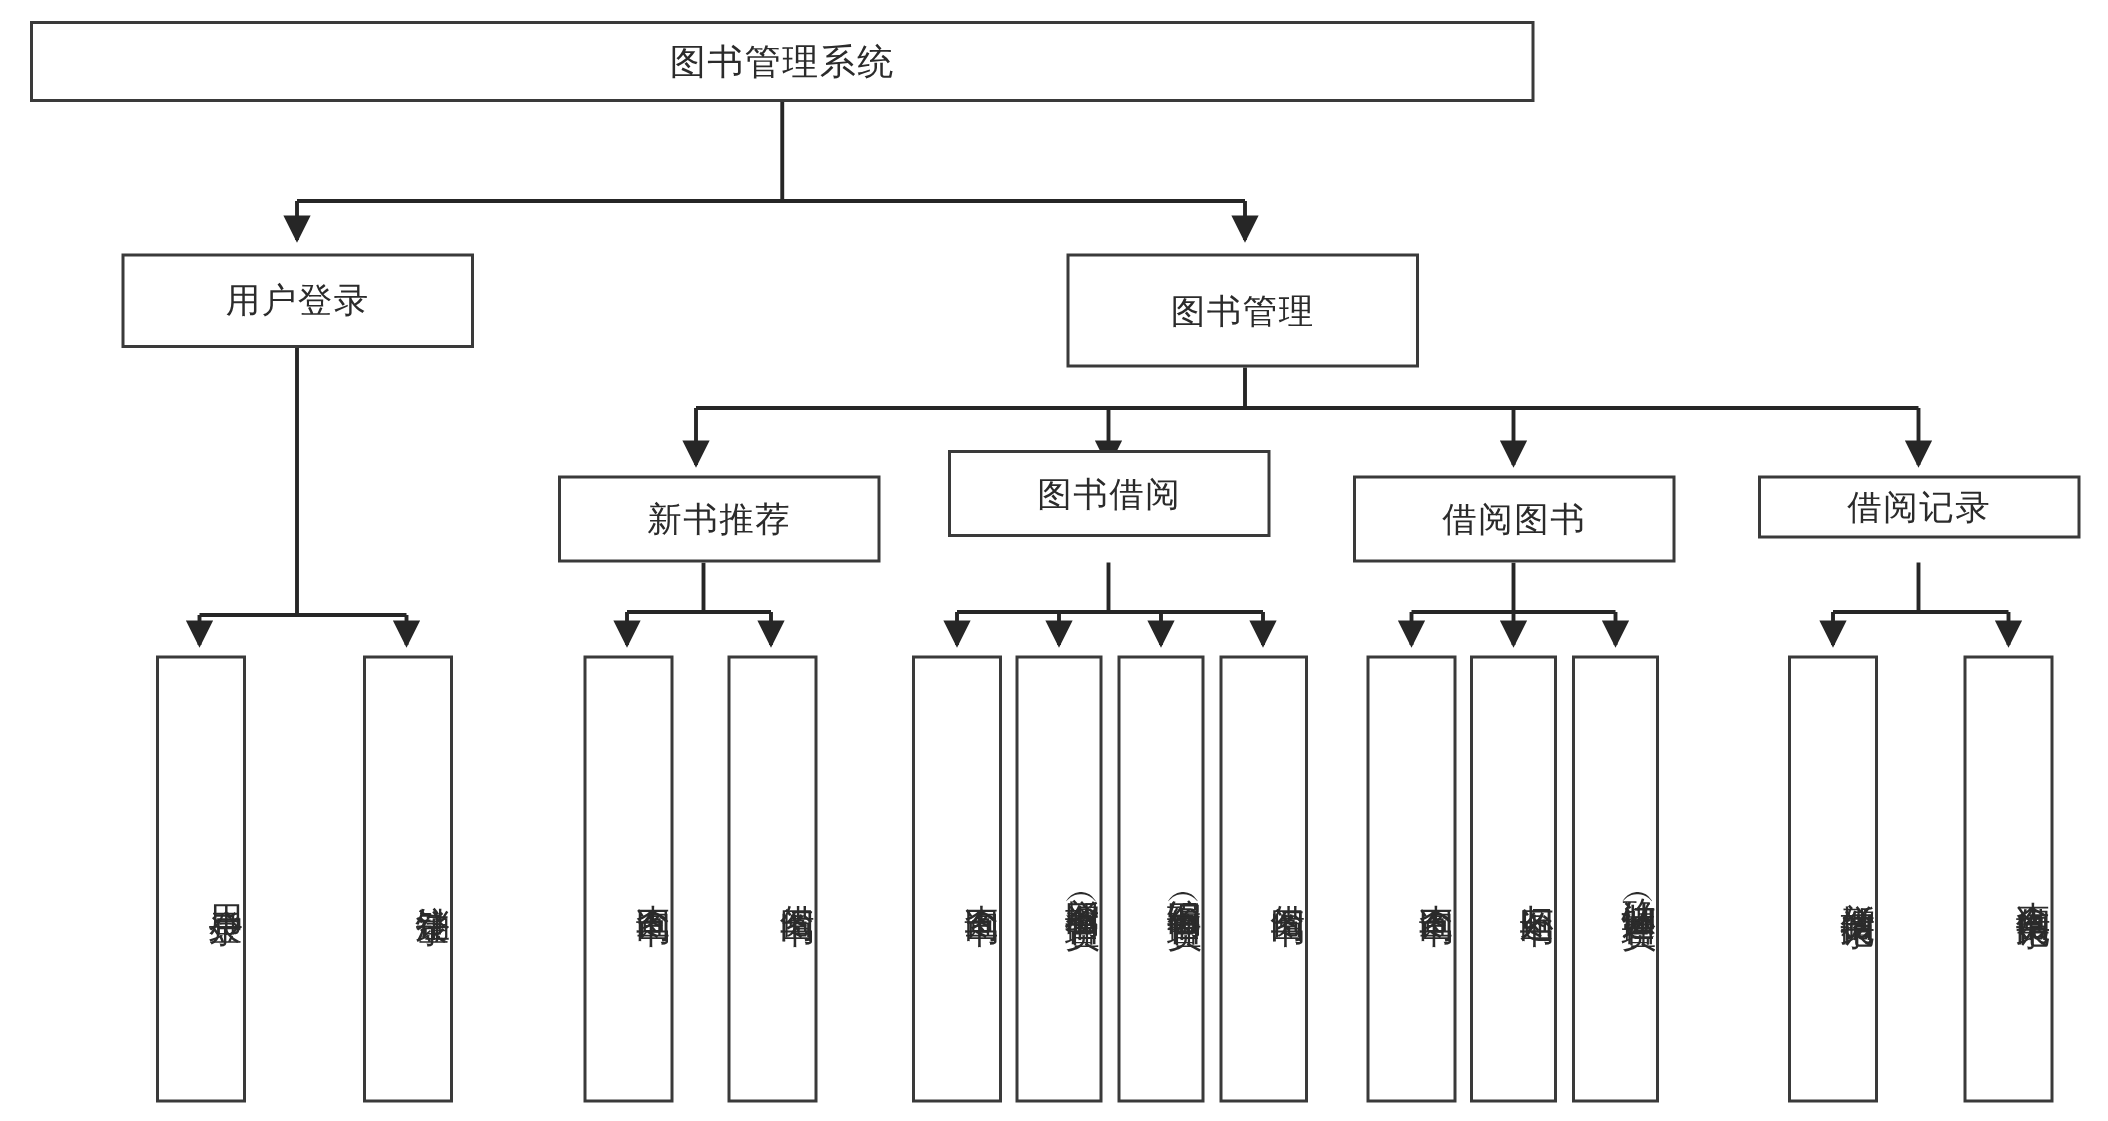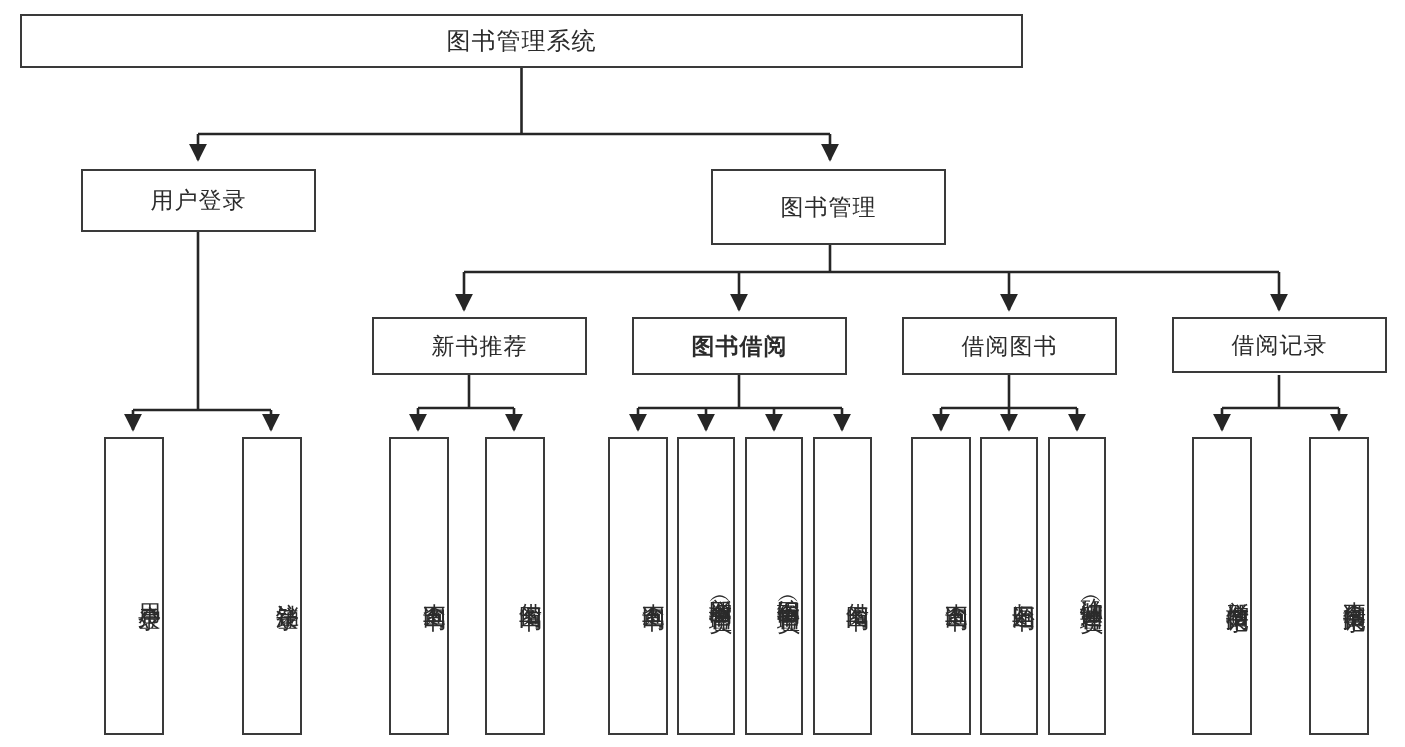--- a/index.html
+++ b/index.html
@@ -73,23 +73,23 @@
       <path d="M 1339 408 L 1339 430" marker-end="url(#arrow)"></path>
     </g>
   </svg>
 
   <div class="node h root" style="left:20px;top:14px;width:1003px;height:54px;">图书管理系统</div>
 
   <div class="node h" style="left:81px;top:169px;width:235px;height:63px;">用户登录</div>
   <div class="node h" style="left:711px;top:169px;width:235px;height:76px;">图书管理</div>
 
   <div class="node h" style="left:372px;top:317px;width:215px;height:58px;">新书推荐</div>
-  <div class="node h" style="left:632px;top:317px;width:215px;height:58px;font-weight:bold;">图书借阅</div>
+  <div class="node h" style="left:632px;top:300px;width:215px;height:58px;">图书借阅</div>
   <div class="node h" style="left:902px;top:317px;width:215px;height:58px;">借阅图书</div>
-  <div class="node h" style="left:1172px;top:317px;width:215px;height:56px;">借阅记录</div>
+  <div class="node h" style="left:1172px;top:317px;width:215px;height:42px;">借阅记录</div>
 
   <div class="node v" style="left:104px;top:437px;width:60px;height:298px;">用户登录</div>
   <div class="node v" style="left:242px;top:437px;width:60px;height:298px;">注销登录</div>
 
   <div class="node v" style="left:389px;top:437px;width:60px;height:298px;">查询图书</div>
   <div class="node v" style="left:485px;top:437px;width:60px;height:298px;">借阅图书</div>
 
   <div class="node v" style="left:608px;top:437px;width:60px;height:298px;">查询图书</div>
   <div class="node v" style="left:677px;top:437px;width:58px;height:298px;">新增图书（管理员）</div>
   <div class="node v" style="left:745px;top:437px;width:58px;height:298px;">编辑图书（管理员）</div>

